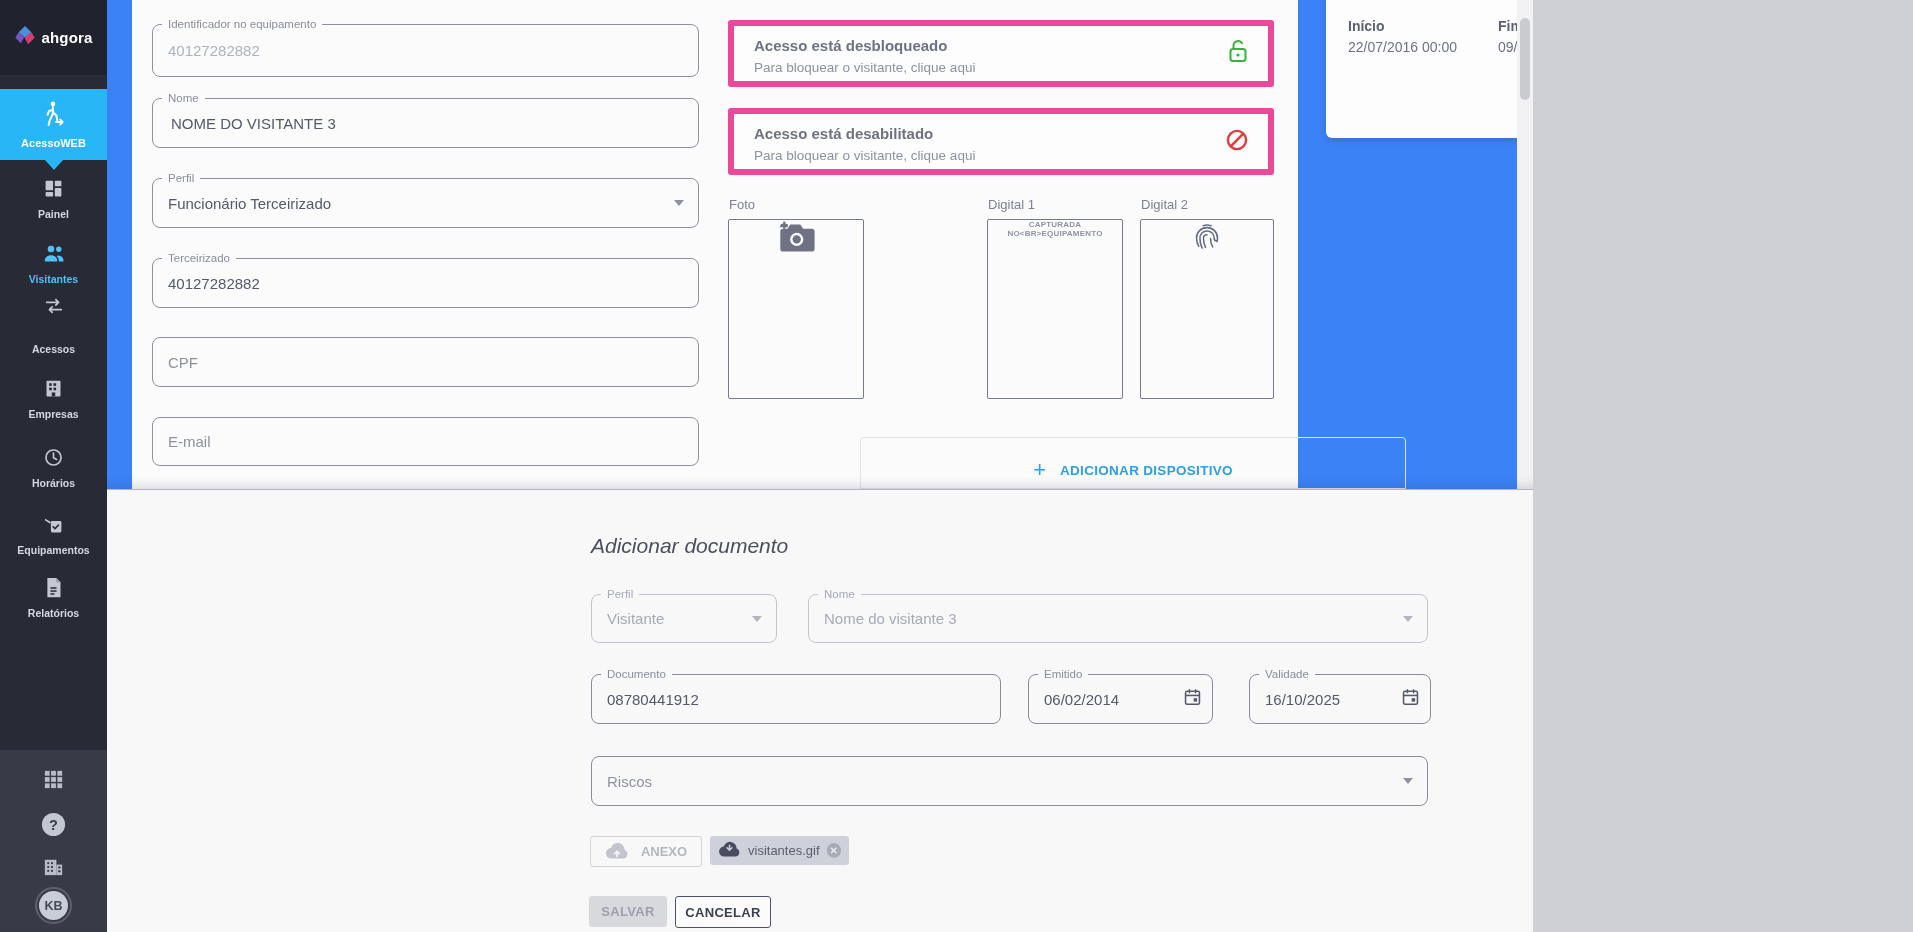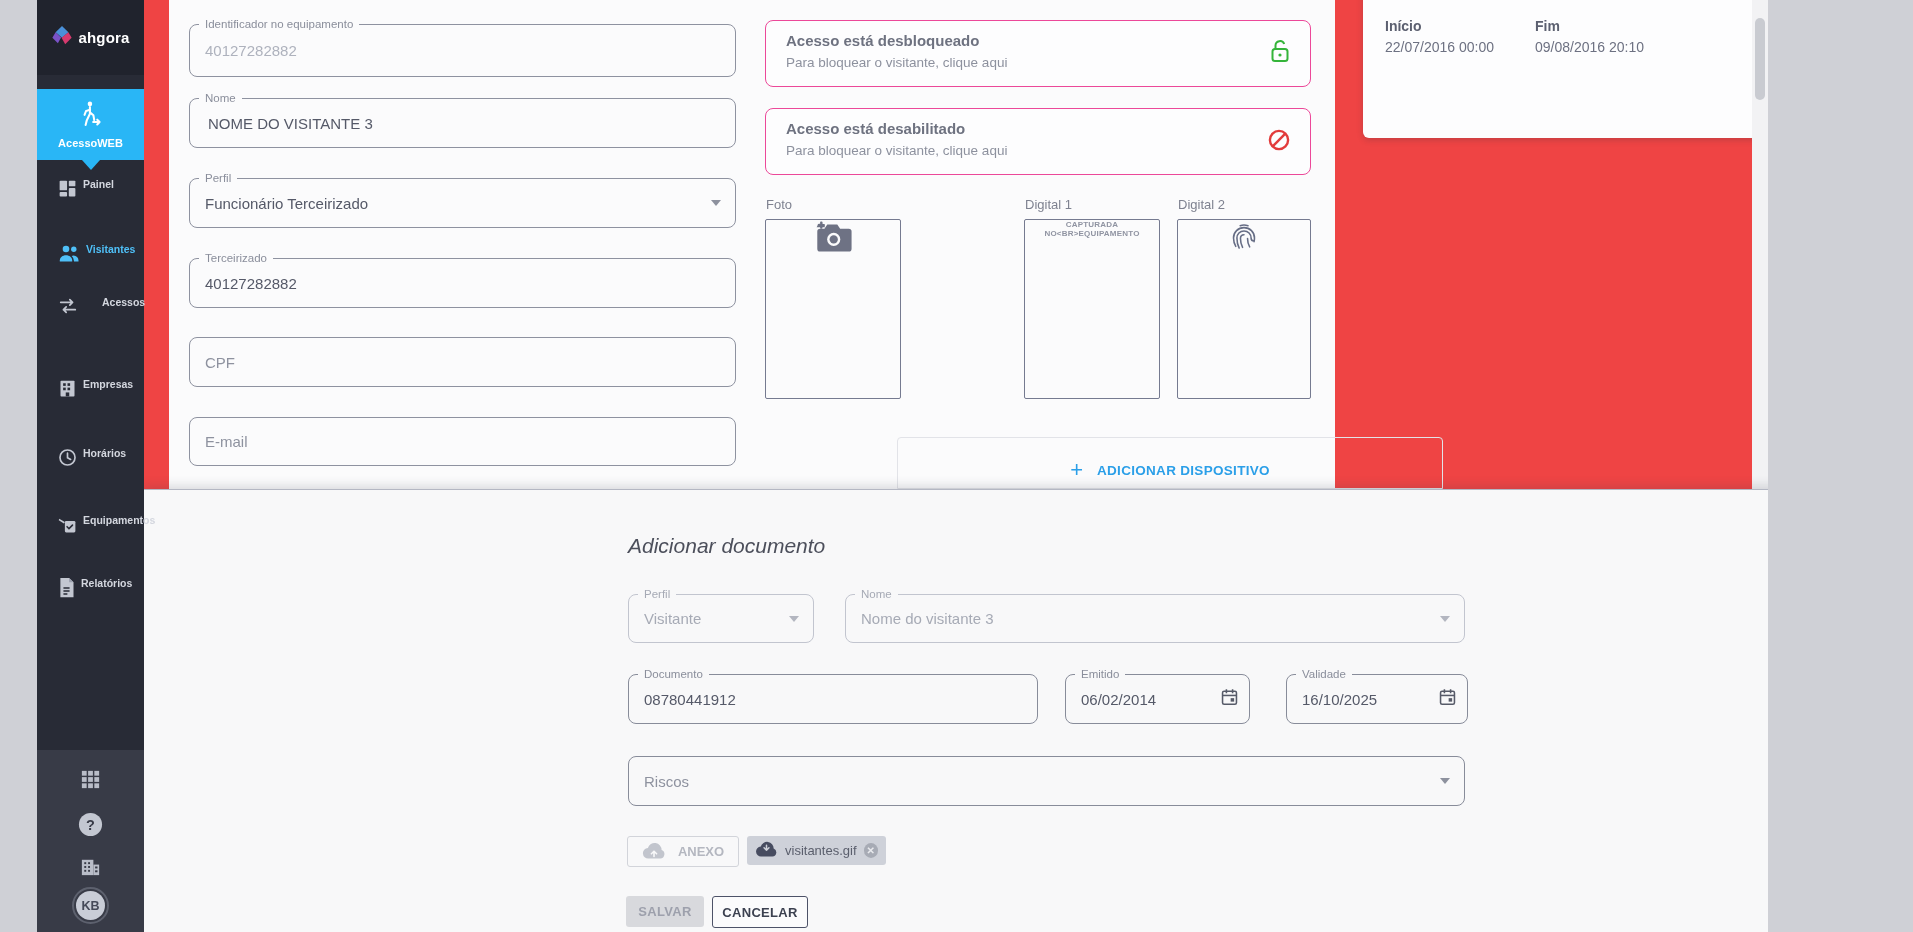--- a/index.html
+++ b/index.html
@@ -1,43 +1,43 @@
 <!DOCTYPE html>
 <html><head>
 <meta charset="utf-8">
 <style>
   html,body{margin:0;padding:0;background:#cfd0d6;}
   *{box-sizing:border-box;font-family:"Liberation Sans",sans-serif;}
-  #app{position:relative;width:1731px;height:932px;overflow:hidden;background:#ef4444;margin-left:37px;}
+  #app{position:relative;width:1533px;height:932px;overflow:hidden;background:#3b82f6;}
 
   
   #sidebar{position:absolute;left:0;top:0;width:107px;height:932px;background:#282b36;z-index:30;}
   #logo-block{position:absolute;left:0;top:0;width:107px;height:75px;background:#20232d;display:flex;align-items:center;justify-content:center;gap:5px;}
   #logo-text{color:#fff;font-weight:bold;font-size:15px;letter-spacing:.2px;}
-  .side-item{position:absolute;left:0;width:107px;display:flex;flex-direction:row;gap:5px;color:#c3c7d1;padding-left:20px;}
+  .side-item{position:absolute;left:0;width:107px;display:flex;flex-direction:column;align-items:center;gap:5px;color:#c3c7d1;}
   .side-item .lbl{font-size:10.5px;font-weight:600;color:#d4d7df;}
   .side-item.blue,.side-item.blue .lbl{color:#4fc0f8;}
   #active-item{position:absolute;left:0;top:89px;width:107px;height:71px;background:#29b6f6;display:flex;flex-direction:column;align-items:center;justify-content:center;gap:5px;}
   #active-item .lbl{font-size:11px;font-weight:bold;color:#fff;}
   #active-notch{position:absolute;left:45px;top:160px;width:0;height:0;border-left:9px solid transparent;border-right:9px solid transparent;border-top:10px solid #29b6f6;}
   #side-bottom{position:absolute;left:0;top:750px;width:107px;height:182px;background:#383b47;}
   .sb-ico{position:absolute;left:0;width:107px;display:flex;justify-content:center;color:#b9bdc8;}
   #avatar{position:absolute;left:35px;top:887px;width:37px;height:37px;border-radius:50%;border:2px solid #5d616e;display:flex;align-items:center;justify-content:center;}
   #avatar .inner{width:29px;height:29px;border-radius:50%;background:#c9cdd7;color:#454a59;font-size:12.5px;font-weight:bold;display:flex;align-items:center;justify-content:center;}
 
   
   #form-card{position:absolute;left:132px;top:0;width:1166px;height:489px;background:#fbfbfc;z-index:1;}
   .fld{position:absolute;border:1.5px solid #8e92a0;border-radius:8px;background:transparent;}
   .flabel{position:absolute;top:-9px;left:9px;padding:0 6px;font-size:11.5px;color:#8a8e9b;background:#fbfbfc;line-height:16px;white-space:nowrap;}
   .fval{position:absolute;left:15px;right:30px;top:0;bottom:0;display:flex;align-items:center;font-size:15px;color:#555968;white-space:nowrap;overflow:hidden;}
   .fval.dim{color:#aeb2bd;}
   .fval.ph{color:#8e929f;}
   .sel-arrow{position:absolute;right:14px;top:50%;margin-top:-3px;width:0;height:0;border-left:5.5px solid transparent;border-right:5.5px solid transparent;border-top:6.5px solid #8d919e;}
 
-  .alert{position:absolute;left:728px;width:546px;height:67px;border:1px solid #ec4899;border-radius:8px;background:#fdfdfe;}
+  .alert{position:absolute;left:728px;width:546px;height:67px;border:6px solid #ec4899;border-radius:3px;background:#fdfdfe;}
   .alert .t{position:absolute;left:20px;top:11px;font-size:15px;font-weight:bold;color:#6e7280;}
   .alert .s{position:absolute;left:20px;top:34px;font-size:13.5px;color:#8d919e;}
   .alert .ico{position:absolute;right:18px;top:50%;transform:translateY(-50%);}
 
   .cap-lbl{position:absolute;top:197px;font-size:13px;color:#7e8290;}
   .cap-box{position:absolute;top:219px;height:180px;border:1px solid #757a90;border-radius:2px;background:#fbfbfc;display:flex;align-items:flex-start;justify-content:center;}
   #digital1-box span{font-size:8px;font-weight:bold;color:#9094a2;letter-spacing:.2px;text-align:center;}
 
   #add-device{position:absolute;left:728px;top:437px;width:546px;height:52px;border:1px solid #e2e3e8;border-radius:4px 4px 0 0;display:flex;align-items:center;justify-content:center;gap:14px;padding-top:14px;}
   #add-device .plus{color:#2b9fe8;font-size:22px;font-weight:400;line-height:20px;}

